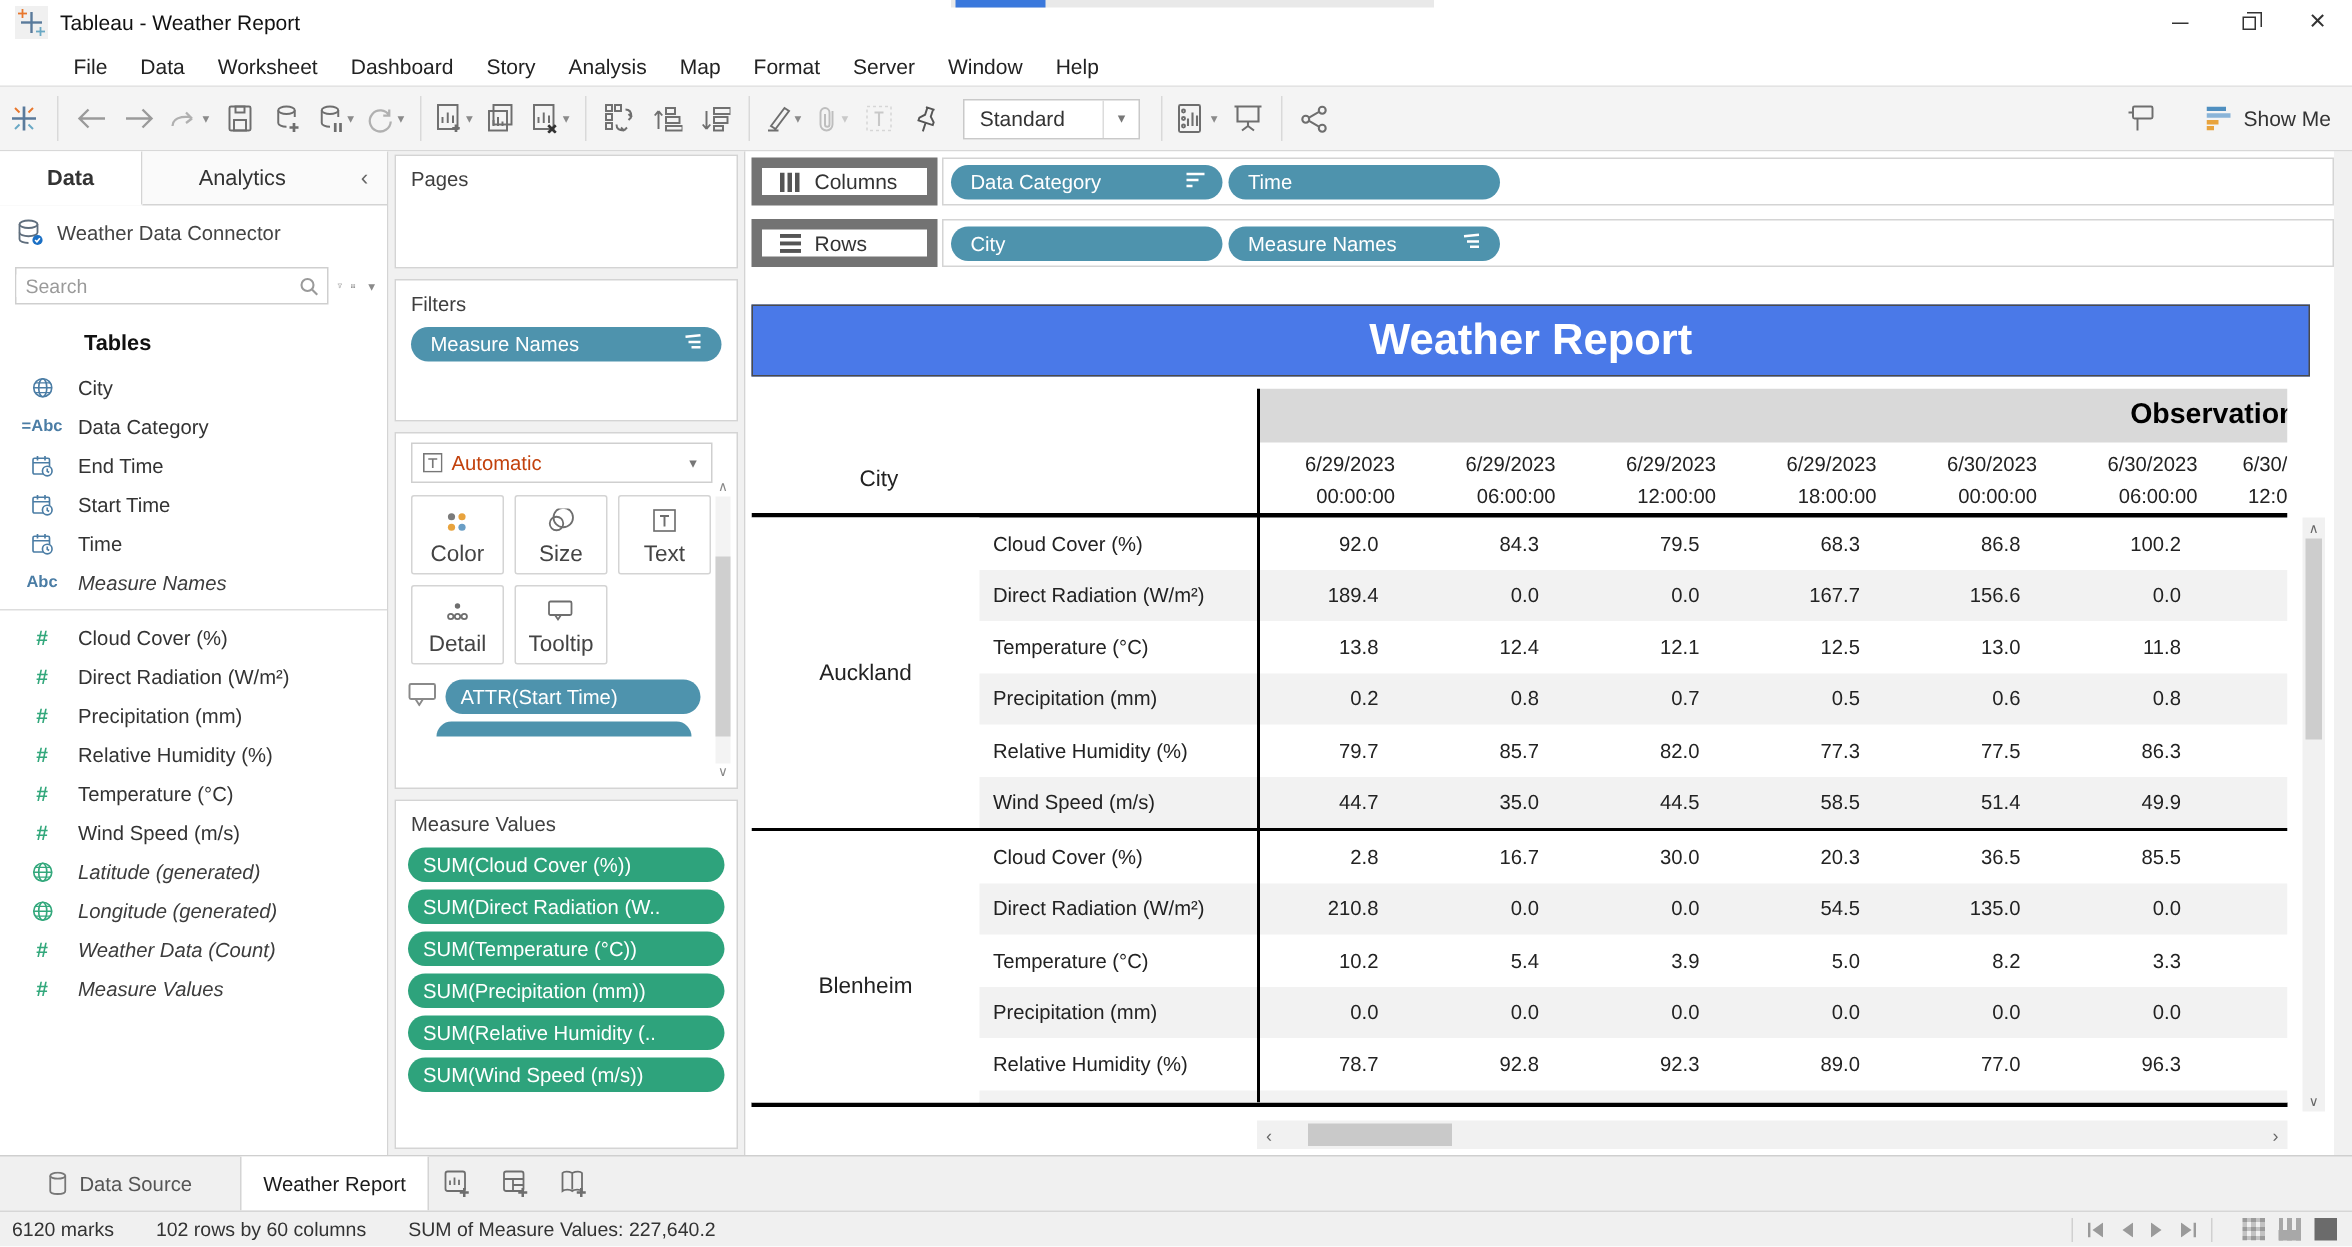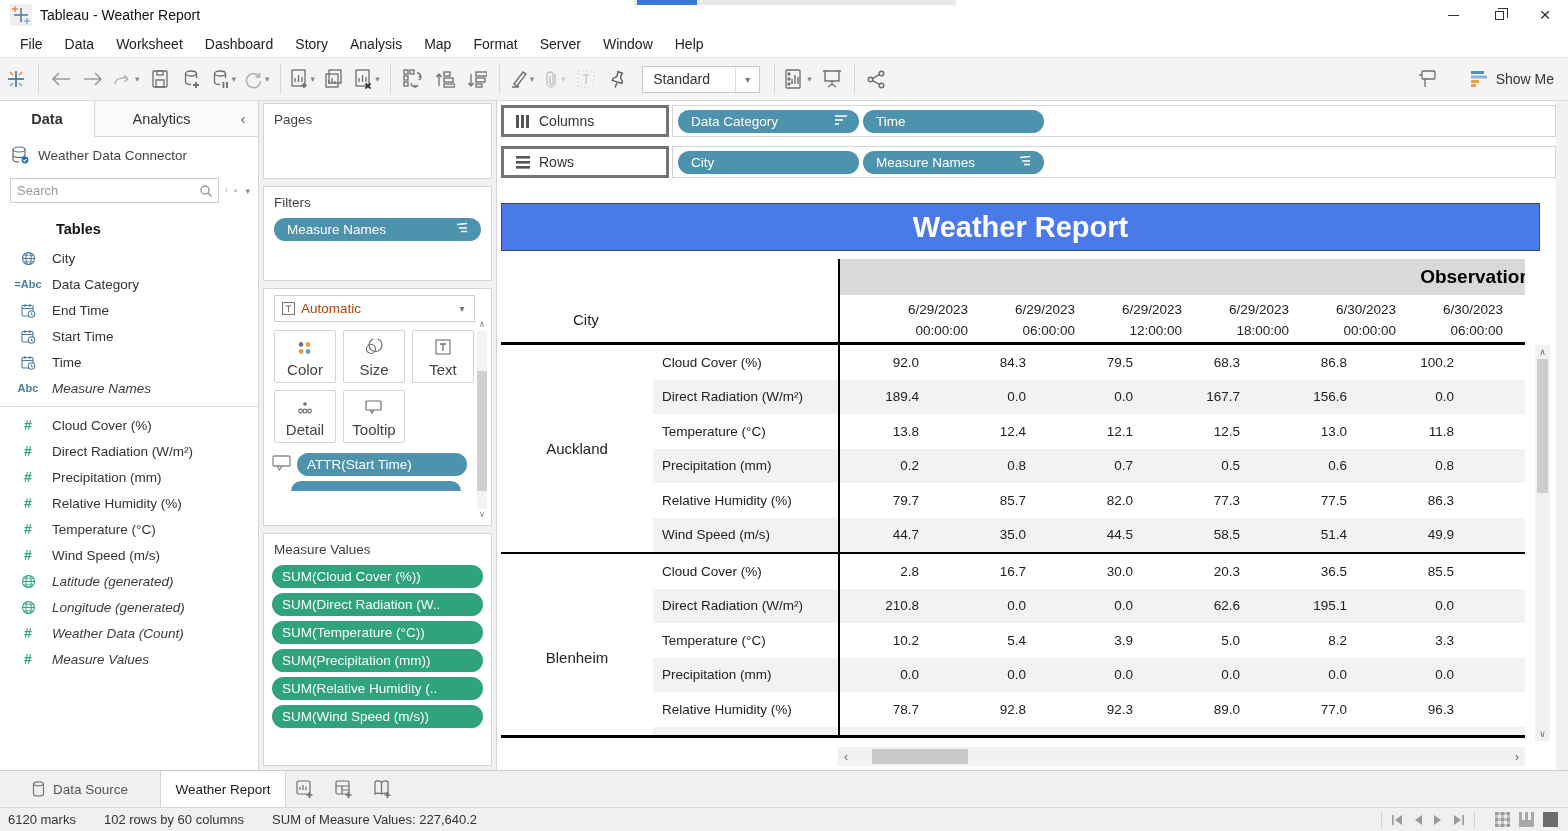--- a/index.html
+++ b/index.html
@@ -13,21 +13,21 @@
   .tb-title { font-size:14px; color:#111; }
   .win-btns { margin-left:auto; display:flex; height:100%; }
   .win-btn { width:46px; display:flex; align-items:center; justify-content:center; color:#333; font-size:15px; }
   .glyph-min { width:11px; height:1px; background:#333; display:inline-block; }
   .glyph-restore { width:9px; height:9px; border:1px solid #333; display:inline-block; position:relative; background:#fff; }
   .glyph-restore::before { content:""; position:absolute; left:2px; top:-4px; width:9px; height:9px; border:1px solid #333; border-bottom:none; border-left:none; }
   .mini-topbar { position:absolute; left:634px; top:0; width:322px; height:5px; background:#e9e9e9; }
   .mini-topbar-fill { width:60px; height:5px; background:#3a78dc; margin-left:3px; }
 
   
-  .menubar { height:27px; display:flex; align-items:center; background:#fff; padding-left:9px; flex:0 0 auto; }
+  .menubar { height:27px; display:flex; align-items:center; background:#fff; padding-left:27px; flex:0 0 auto;margin-left:11px; }
   .menu-item { padding:4px 11px; font-size:14px; color:#222; cursor:default; }
 
   
   .toolbar { height:44px; background:#f4f4f4; border-top:1px solid #e3e3e3; border-bottom:1px solid #d8d8d8; display:flex; align-items:center; flex:0 0 auto; }
   .tbtn { height:34px; min-width:32px; display:flex; align-items:center; justify-content:center; padding:0 4px; color:#6e6e6e; }
   .tbtn svg { display:block; }
   .tbtn.disabled { opacity:.4; }
   .tsep { width:1px; height:30px; background:#d9d9d9; margin:0 6px; }
   .caret { font-size:9px; color:#8a8a8a; margin-left:2px; }
   .fit-select { width:118px; height:27px; border:1px solid #c9c9c9; background:#fff; display:flex; align-items:center; margin:0 8px; }
@@ -89,36 +89,36 @@
   .marks-scroll { position:absolute; right:2px; top:30px; bottom:4px; width:14px; display:flex; flex-direction:column; align-items:center; }
   .marks-scroll .arr { color:#888; font-size:9px; height:12px; }
   .marks-scroll .track { flex:1; width:10px; background:#f3f3f3; position:relative; }
   .marks-scroll .thumb { position:absolute; top:0; left:0; width:10px; height:120px; background:#cfcfcf; }
   .mv-pills { display:flex; flex-direction:column; gap:5px; padding:4px 8px 0 8px; }
 
   
   .sheet-area { flex:1; display:flex; flex-direction:column; background:#fff; margin-right:12px; min-width:0; }
   .shelves { padding:4px 0 0 4px; }
   .shelf { display:flex; height:32px; margin-bottom:9px; }
-  .shelf-label-box { width:168px; border:3px solid #737373; background:#fff; display:flex; align-items:center; gap:9px; padding-left:12px; font-size:14px; color:#333; }
+  .shelf-label-box { width:124px; border:7px solid #737373; background:#fff; display:flex; align-items:center; gap:9px; padding-left:12px; font-size:14px; color:#333; }
   .shelf-pills-box { flex:1; border:1px solid #d4d4d4; background:#fff; margin-left:3px; display:flex; align-items:center; gap:4px; padding-left:5px; }
   .shelf .pill { width:181px; }
   .viz-wrap { flex:1; position:relative; overflow:hidden; }
   .banner { margin:16px 16px 0 4px; height:48px; background:#4a79e8; border:1px solid #4a4a4a; display:flex; align-items:center; justify-content:center; }
   .banner-title { color:#fff; font-size:29px; font-weight:bold; letter-spacing:0; }
 
   .ttable { position:relative; margin:8px 0 0 4px; width:1024px; height:479px; overflow:hidden; border-bottom:3px solid #000; }
   .vline { position:absolute; left:337px; top:0; width:2px; height:100%; background:#000; z-index:5; }
   .thead { display:flex; height:86px; border-bottom:3px solid #000; }
   .thead-left { width:337px; position:relative; background:#fff; }
   .city-h { position:absolute; left:72px; top:52px; font-size:15px; color:#222; }
   .thead-right { flex:1; display:flex; flex-direction:column; min-width:0; }
   .band { height:37px; background:#d9d9d9; display:flex; align-items:center; justify-content:flex-end; overflow:hidden; }
   .band-label { font-weight:bold; font-size:19px; color:#000; margin-right:-6px; white-space:nowrap; }
-  .date-row { flex:1; display:flex;margin-left:38px; }
+  .date-row { flex:1; display:flex; }
   .date-cell { width:107px; flex:0 0 auto; text-align:right; padding:4px 15px 0 0; font-size:13.5px; color:#222; line-height:1.6; overflow:hidden; white-space:nowrap; }
   .date-cell.partial { width:45px; padding-right:0; }
   .tbody { }
   .group { display:flex; }
   .group.first { border-bottom:2px solid #000; }
   .city-cell { width:152px; flex:0 0 auto; display:flex; align-items:center; justify-content:center; font-size:15px; color:#222; background:#fff; }
   .group-rows { flex:1; display:flex; flex-direction:column; min-width:0; }
   .mrow { display:flex; height:34.5px; align-items:center; }
   .mrow.alt { background:#f2f2f2; }
   .mlabel { width:185px; flex:0 0 auto; padding-left:9px; font-size:13.5px; color:#222; white-space:nowrap; overflow:hidden; }
@@ -878,22 +878,22 @@
                       <div class="vcell">85.5</div>
                       <div class="vcell partial"></div>
                     </div>
                   </div>
                   <div class="mrow alt">
                     <div class="mlabel">Direct Radiation (W/m²)</div>
                     <div class="vals">
                       <div class="vcell">210.8</div>
                       <div class="vcell">0.0</div>
                       <div class="vcell">0.0</div>
-                      <div class="vcell">62.6</div>
-                      <div class="vcell">195.1</div>
+                      <div class="vcell">54.5</div>
+                      <div class="vcell">135.0</div>
                       <div class="vcell">0.0</div>
                       <div class="vcell partial"></div>
                     </div>
                   </div>
                   <div class="mrow">
                     <div class="mlabel">Temperature (°C)</div>
                     <div class="vals">
                       <div class="vcell">10.2</div>
                       <div class="vcell">5.4</div>
                       <div class="vcell">3.9</div>

